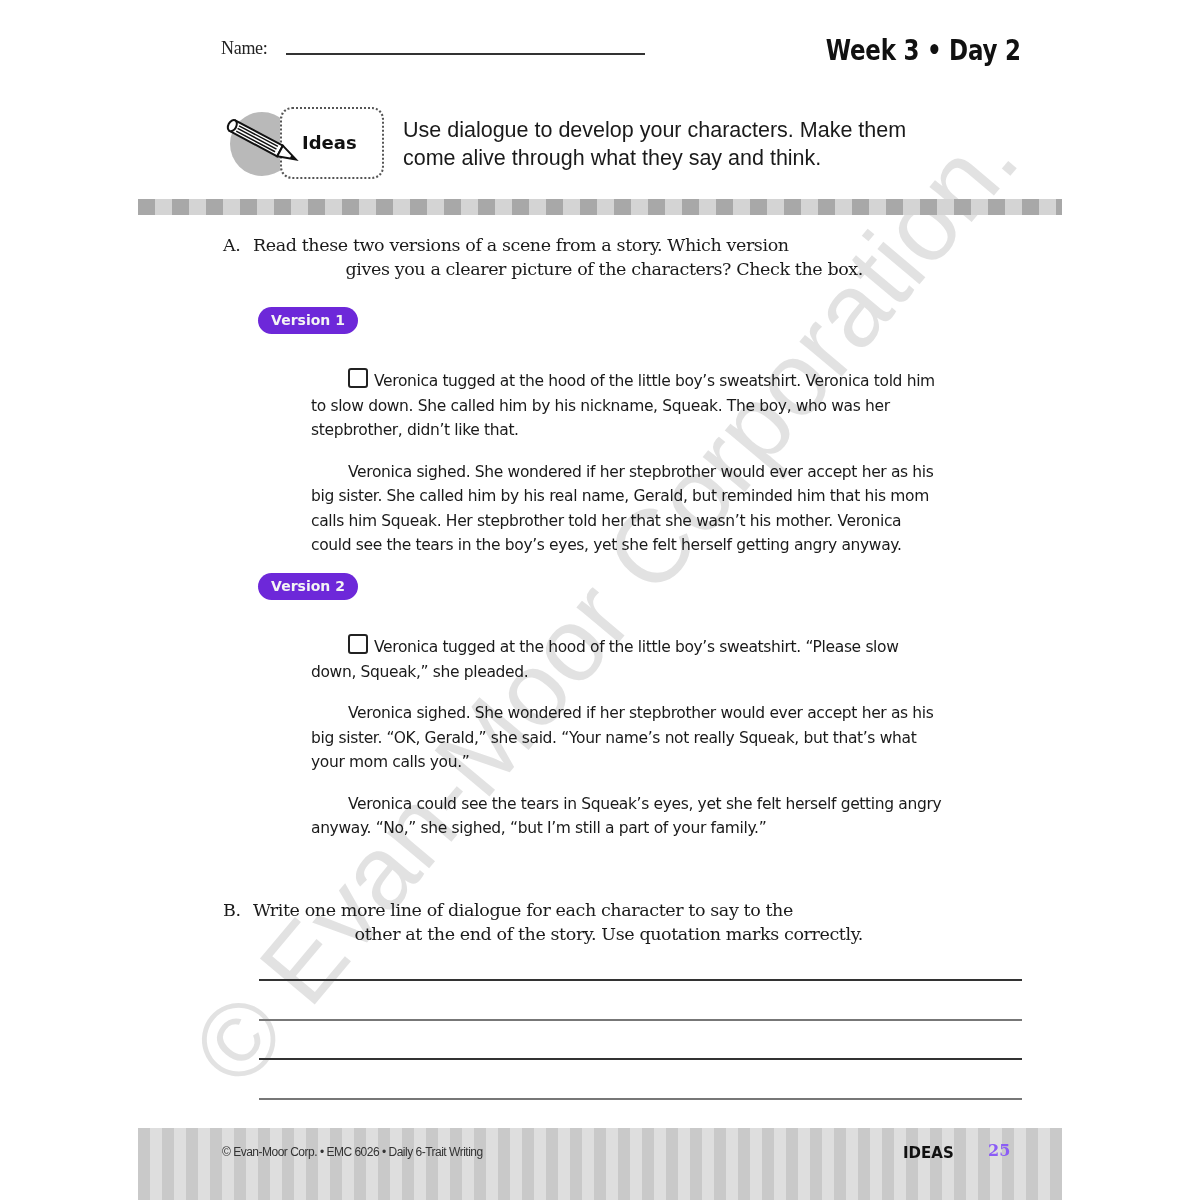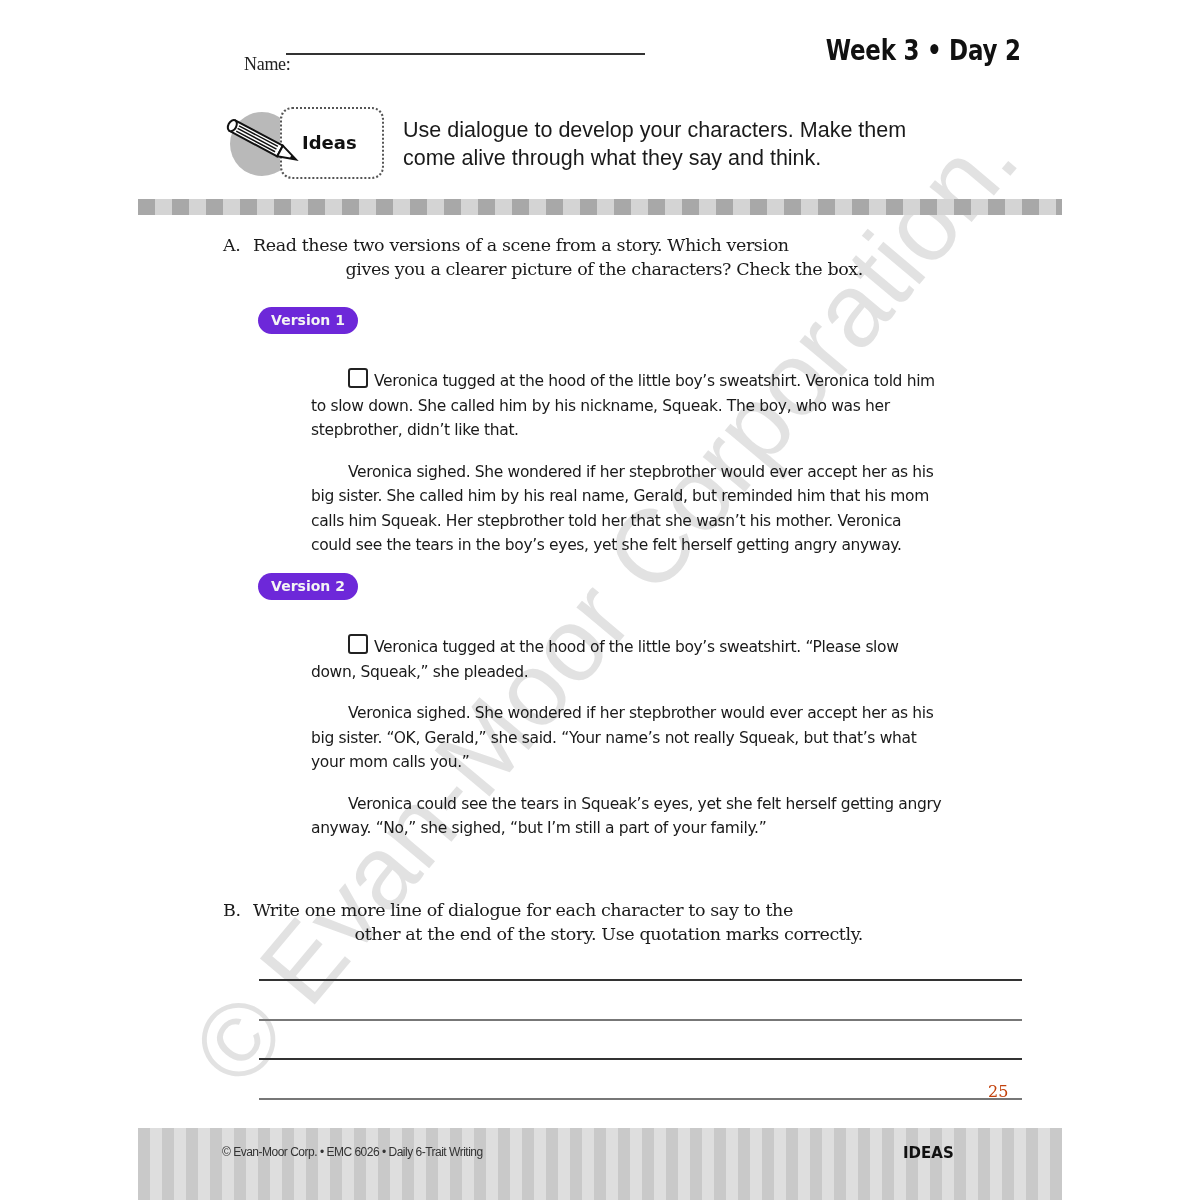--- a/index.html
+++ b/index.html
@@ -1,20 +1,20 @@
 <!DOCTYPE html>
 <html><head>
 <meta charset="utf-8">
 <style>
   html, body { margin: 0; padding: 0; background: #ffffff; }
   body { width: 1200px; height: 1200px; position: relative; overflow: hidden; color: #141414; }
   .abs { position: absolute; }
 
   
-  .name-label { left: 221px; top: 54px; font-family: "Liberation Serif", serif; font-size: 18px; color: #222; letter-spacing: -0.3px; margin-left: 23px; }
+  .name-label { left: 221px; top: 38px; font-family: "Liberation Serif", serif; font-size: 18px; color: #222; letter-spacing: -0.3px; }
   .name-line { left: 286px; top: 53px; width: 359px; height: 0; border-top: 2px solid #333; }
   .week-title { right: 179px; top: 34px; font-family: "DejaVu Sans", sans-serif; font-weight: bold; font-size: 28px; color: #111; transform: scaleX(0.82); transform-origin: right center; letter-spacing: -0.3px; }
 
   
   .badge-wrap { left: 218px; top: 104px; width: 170px; height: 76px; }
   .badge-circle { left: 12px; top: 8px; width: 64px; height: 64px; border-radius: 50%; background: #b9b9b9; }
   .badge-box { left: 62px; top: 3px; width: 100px; height: 68px; border: 2px dotted #555; border-radius: 12px; background: #fff; }
   .badge-label { left: 84px; top: 28px; font-family: "DejaVu Sans", sans-serif; font-weight: bold; font-size: 18px; color: #111; }
   .pencil { left: 2px; top: 14px; width: 90px; height: 50px; }
 
@@ -49,21 +49,21 @@
   
   .write-line { left: 259px; width: 763px; height: 0; border-top: 2px solid #333; }
   .wl-1 { top: 979px; }
   .wl-2 { top: 1019px; border-top-color: #777; }
   .wl-3 { top: 1058px; }
   .wl-4 { top: 1098px; border-top-color: #777; }
 
   
   .footer-left { left: 222px; top: 1145px; font-family: "Liberation Sans", sans-serif; font-size: 12px; color: #333; letter-spacing: -0.5px; }
   .footer-trait { left: 903px; top: 1144px; font-family: "DejaVu Sans", sans-serif; font-weight: bold; font-size: 15px; color: #111; }
-  .footer-page { left: 988px; top: 1082px; font-family: "DejaVu Serif", serif; font-weight: normal; font-size: 16px; color: #c2410c; }
+  .footer-page { left: 988px; top: 1141px; font-family: "DejaVu Serif", serif; font-weight: bold; font-size: 16px; color: #8b5cf6; }
 
   
   .watermark { left: 600px; top: 600px; width: 0; height: 0; }
   .watermark span { position: absolute; left: -600px; top: -50px; width: 1200px; text-align: center;
     transform: rotate(-50deg); transform-origin: center center; white-space: nowrap;
     font-family: "Liberation Sans", sans-serif; font-size: 104px; color: rgba(150,150,150,0.28); pointer-events: none; }
 </style>
 </head>
 <body>
 

